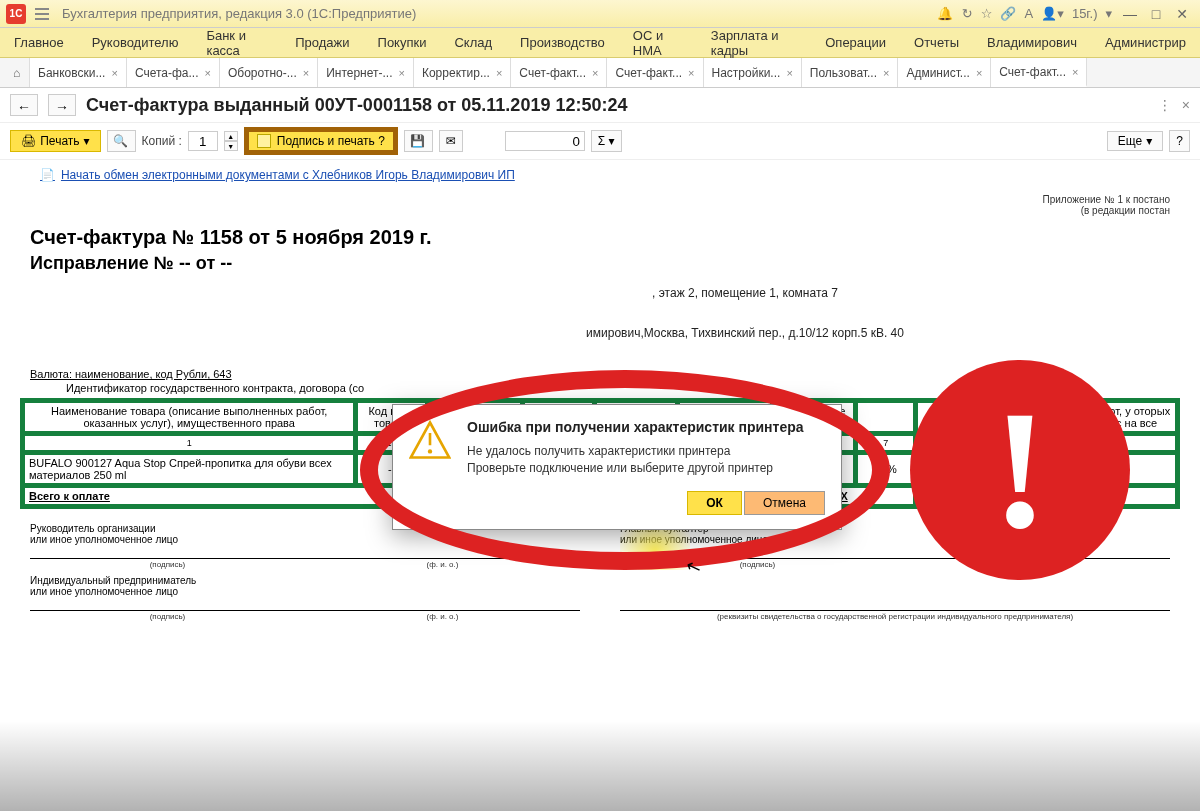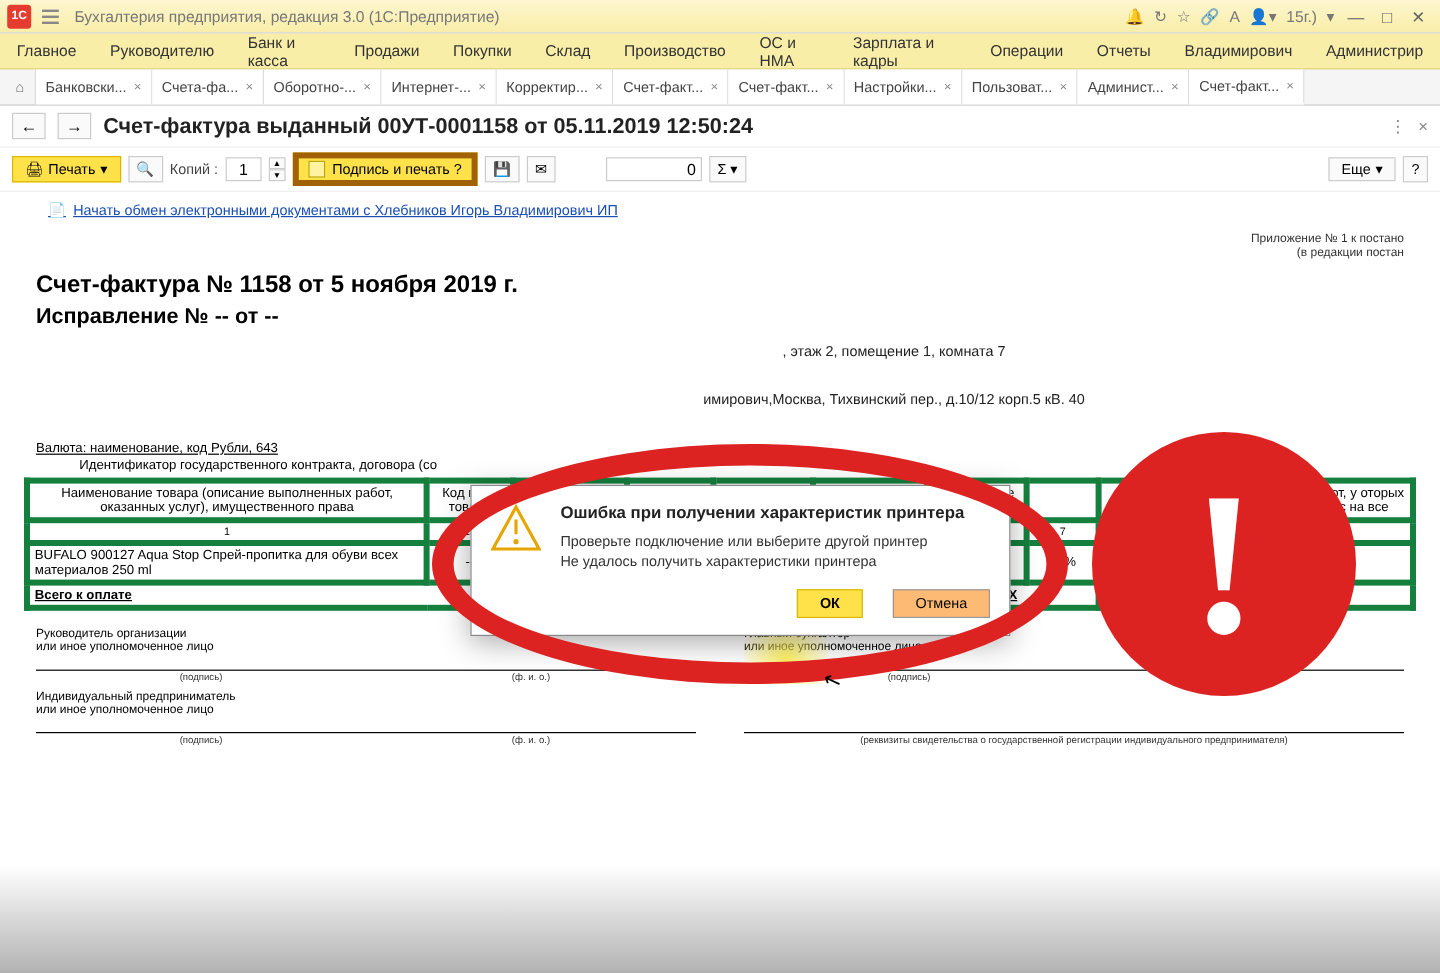--- a/index.html
+++ b/index.html
@@ -183,21 +183,21 @@
   border: 1px solid #888;
   box-shadow: 0 6px 24px rgba(0,0,0,0.35);
   padding: 14px 16px 14px 16px;
   z-index: 50;
 }
 .err-header { display: flex; gap: 16px; align-items: flex-start; }
 .warn-icon { width: 42px; height: 42px; }
 .warn-icon svg { width:42px; height:42px; }
 .err-title { font-size: 14px; font-weight: bold; color: #222; margin-bottom: 6px; }
 .err-msg { font-size: 12px; color: #333; margin-top: 8px; line-height: 1.4; }
-.err-buttons { display: flex; gap: 25px; justify-content: flex-end; margin-top: 14px; }
+.err-buttons { display: flex; gap: 2px; justify-content: flex-end; margin-top: 14px; }
 .err-btn {
   padding: 4px 18px; border: 1px solid #999; font-size: 12px;
 }
 .err-btn.ok { background: #ffe14a; border-color: #d9b800; font-weight: bold; }
 .err-btn.cancel { background: #fdba74; }
 .red-oval {
   position: absolute;
   left: 360px; top: 370px;
   width: 530px; height: 200px;
   border: 18px solid #d22;
@@ -510,22 +510,22 @@
     <div class="warn-icon">
       <svg viewBox="0 0 48 48">
           <polygon points="24,4 46,44 2,44" fill="none" stroke="#e6a500" stroke-width="3"></polygon>
           <line x1="24" y1="16" x2="24" y2="30" stroke="#e6a500" stroke-width="3"></line>
           <circle cx="24" cy="37" r="2.5" fill="#e6a500"></circle>
         </svg>
     </div>
     <div style="flex:1">
       <div class="err-title">Ошибка при получении характеристик принтера</div>
       <div class="err-msg">
+        <div>Не удалось получить характеристики принтера</div>
         <div>Проверьте подключение или выберите другой принтер</div>
-        <div>Не удалось получить характеристики принтера</div>
       </div>
     </div>
   </div>
   <div class="err-buttons">
     <button class="err-btn ok">ОК</button>
     <button class="err-btn cancel">Отмена</button>
   </div>
 </div>
 
 <div class="yellow-glow"></div>

